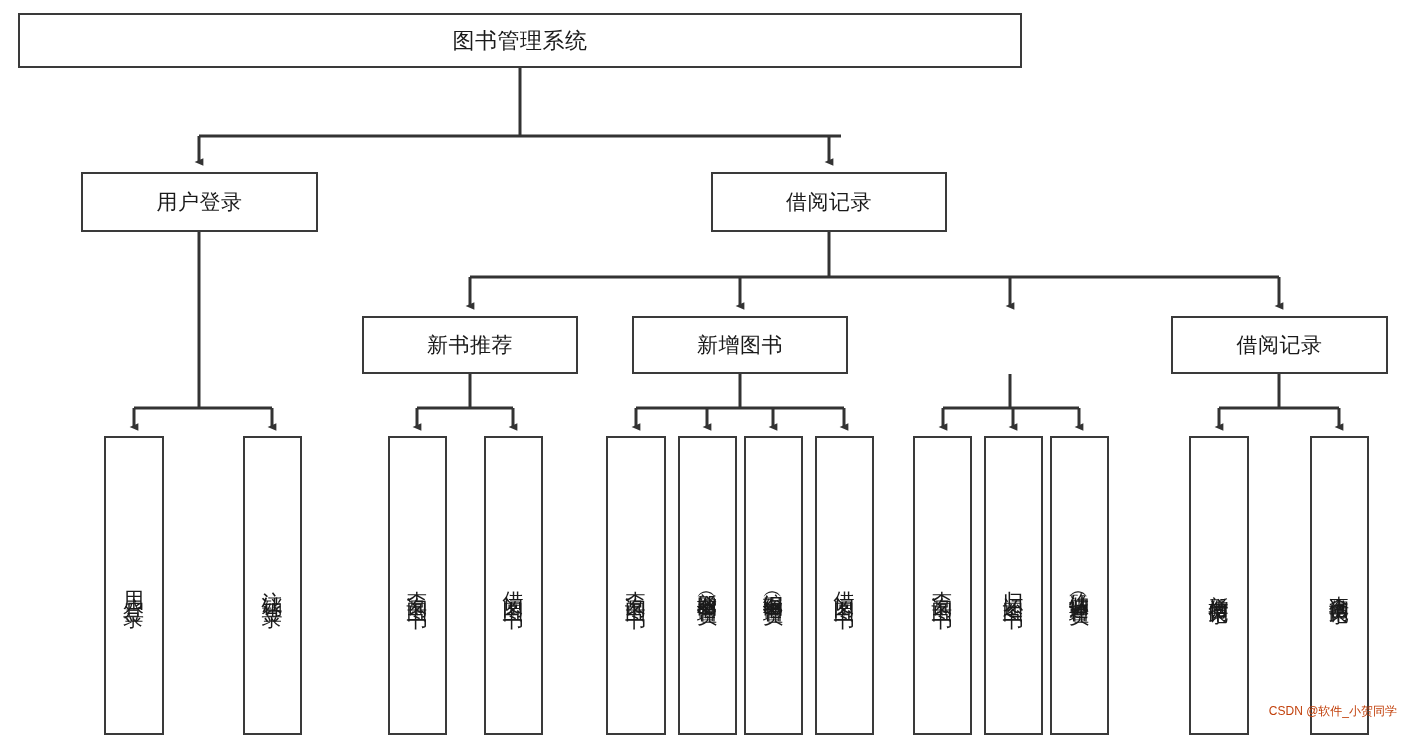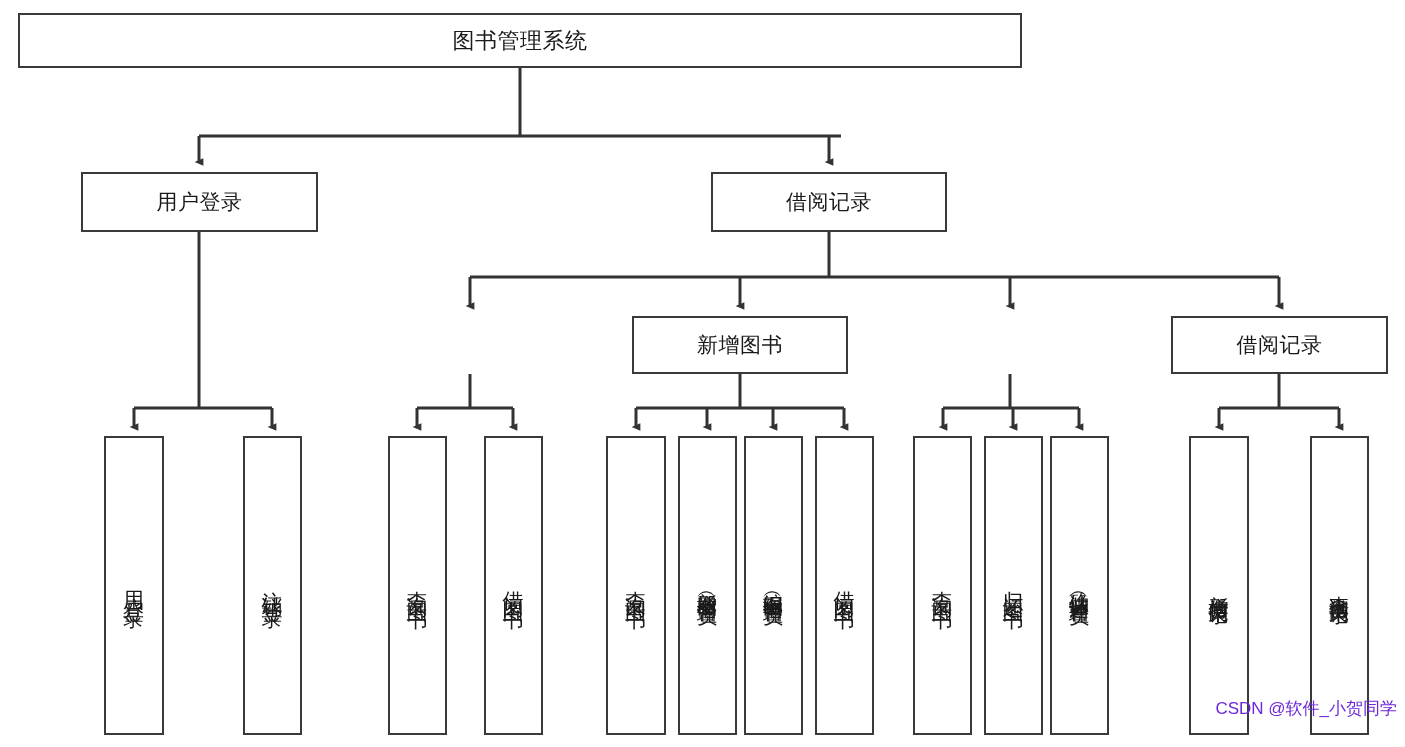--- a/index.html
+++ b/index.html
@@ -53,22 +53,22 @@
     white-space:nowrap;
   }
   .node.vert.tight .label{
     letter-spacing:2px;
     font-size:20px;
   }
   .watermark{
     position:absolute;
     right:8px;
     bottom:4px;
-    font-size:17px;
-    color:#6d28d9;
+    font-size:12px;
+    color:#c2410c;
     white-space:nowrap;
     font-family:"Liberation Sans","DejaVu Sans",sans-serif;
   }
 </style>
 </head>
 <body>
 
 <div id="diagram">
 
   <svg id="edges" viewBox="0 0 1405 747" xmlns="http://www.w3.org/2000/svg">
@@ -125,20 +125,23 @@
     <span class="label">图书管理系统</span>
   </div>
 
   <div class="node horiz" style="left:81px;top:172px;width:237px;height:60px;">
     <span class="label">用户登录</span>
   </div>
   <div class="node horiz" style="left:711px;top:172px;width:236px;height:60px;">
     <span class="label">借阅记录</span>
   </div>
 
+  <div class="node horiz" style="left:362px;top:316px;width:216px;height:58px;">
+    <span class="label">新书推荐</span>
+  </div>
   <div class="node horiz" style="left:632px;top:316px;width:216px;height:58px;">
     <span class="label">新增图书</span>
   </div>
   <div class="node horiz" style="left:1171px;top:316px;width:217px;height:58px;">
     <span class="label">借阅记录</span>
   </div>
 
   <div class="node vert" style="left:104px;top:436px;width:60px;height:299px;">
     <span class="label">用户登录</span>
   </div>

